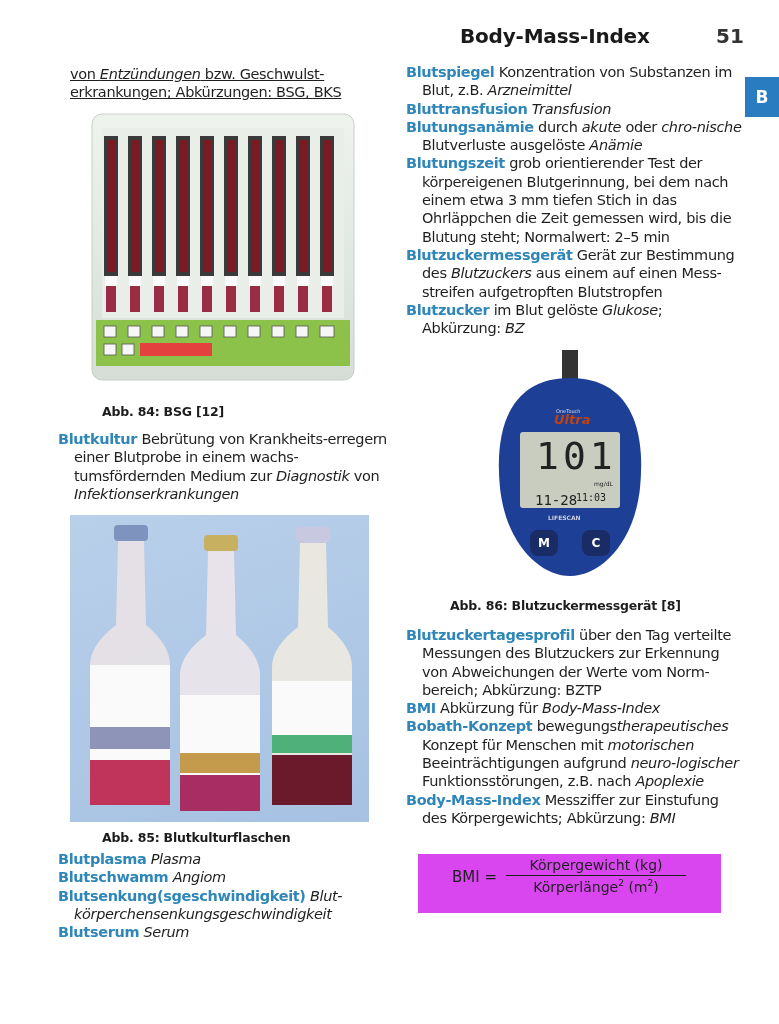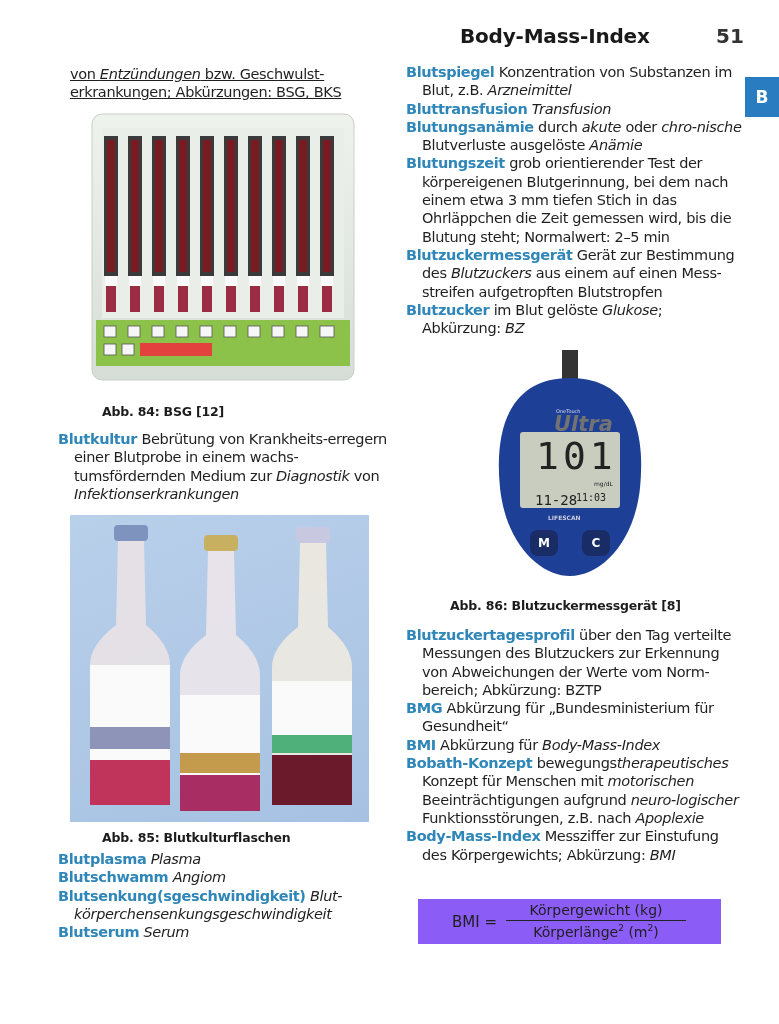--- a/index.html
+++ b/index.html
@@ -9,21 +9,21 @@
   .header-title { left:460px; top:24px; font-size:20px; font-weight:bold; color:#1a1a1a; letter-spacing:-0.2px; }
   .page-num { left:716px; top:24px; font-size:20px; font-weight:bold; color:#333; }
   .thumb-tab { left:745px; top:77px; width:34px; height:40px; background:#2a7cc0; color:#fff;
                font-size:17px; font-weight:bold; display:flex; align-items:center; justify-content:center; }
   .col { font-size:14.5px; line-height:18.3px; letter-spacing:-0.35px; }
   .entry { padding-left:16px; text-indent:-16px; margin:0; }
   .term { color:#2f86b8; font-weight:bold; }
   .em { font-style:italic; }
   .caption { font-size:12.5px; font-weight:bold; color:#1c1c1c; letter-spacing:-0.2px;margin-left:32px; }
   .figure { overflow:hidden; }
-  .formula-box { left:418px; top:899px; width:303px; height:45px; background:#8b5cf6; }
+  .formula-box { left:418px; top:854px; width:303px; height:59px; background:#d946ef; }
   .frac { position:absolute; left:88px; top:3px; width:180px; text-align:center; font-size:14px; }
   .frac .num { display:block; padding-bottom:2px; border-bottom:1.3px solid #222; }
   .frac .den { display:block; padding-top:2px; }
   .bmi-lbl { position:absolute; left:34px; top:14px; font-size:15px; }
   sup { font-size:9px; }
 </style>
 </head>
 <body>
 
 <div class="abs header-title">Body-Mass-Index</div>
@@ -179,38 +179,37 @@
   <p class="entry"><span class="term">Blutzucker</span><span> im Blut gelöste </span><span class="em">Glukose</span><span>; Abkürzung: </span><span class="em">BZ</span></p>
 </div>
 
 <div class="abs figure" style="left:490px; top:348px; width:160px; height:236px;">
   <svg width="160" height="236" viewBox="0 0 160 236">
     <rect x="72" y="2" width="16" height="34" fill="#333"></rect>
     <path d="M80 30 C 140 30 156 80 150 140 C 144 196 110 228 80 228 C 50 228 16 196 10 140 C 4 80 20 30 80 30 Z" fill="#1d3f95"></path>
     <rect x="30" y="84" width="100" height="76" rx="3" fill="#c9cdbf"></rect>
   </svg>
   <div class="abs" style="left:66px; top:60px; font-size:5px; color:#dde;">OneTouch</div>
-  <div class="abs" style="left:64px; top:64px; font-size:21px; font-style:italic; font-weight:bold; color:#737373;">Ultra</div>
+  <div class="abs" style="left:64px; top:64px; font-size:13px; font-style:italic; font-weight:bold; color:#c2410c;">Ultra</div>
   <div class="abs" style="left:46px; top:86px; font-family:'DejaVu Sans Mono',monospace; font-size:38px; letter-spacing:4px; color:#222;">101</div>
   <div class="abs" style="left:104px; top:132px; font-size:6px; color:#222;">mg/dL</div>
   <div class="abs" style="left:45px; top:144px; font-family:'DejaVu Sans Mono',monospace; font-size:14px; color:#222;">11-28</div>
   <div class="abs" style="left:86px; top:144px; font-family:'DejaVu Sans Mono',monospace; font-size:10px; color:#222;text-align:center;">11:03</div>
   <div class="abs" style="left:58px; top:166px; font-size:6px; color:#ccd; font-weight:bold;">LIFESCAN</div>
   <div class="abs" style="left:40px; top:182px; width:28px; height:26px; border-radius:8px; background:#1a2c66; color:#fff; font-size:12px; font-weight:bold; display:flex; align-items:center; justify-content:center;">
       <span>M</span>
     </div>
   <div class="abs" style="left:92px; top:182px; width:28px; height:26px; border-radius:8px; background:#1a2c66; color:#fff; font-size:12px; font-weight:bold; display:flex; align-items:center; justify-content:center;">
       <span>C</span>
     </div>
 </div>
 <div class="abs caption" style="left:418px; top:598px;">Abb. 86: Blutzuckermessgerät [8]</div>
 
 <div class="abs col" style="left:406px; top:626px; width:336px;">
   <p class="entry"><span class="term">Blutzuckertagesprofil</span><span> über den Tag verteilte Messungen des Blutzuckers zur Erkennung von Abweichungen der Werte vom Norm-bereich; Abkürzung: BZTP</span></p>
-  <p class="entry"><span class="term">BMG</span><span> Abkürzung für „Bundesministerium für Gesundheit“</span></p>
   <p class="entry"><span class="term">BMI</span><span> Abkürzung für </span><span class="em">Body-Mass-Index</span></p>
   <p class="entry"><span class="term">Bobath-Konzept</span><span> bewegungs</span><span class="em">therapeutisches</span><span> Konzept für Menschen mit </span><span class="em">motorischen</span><span> Beeinträchtigungen aufgrund </span><span class="em">neuro-logischer</span><span> Funktionsstörungen, z.B. nach </span><span class="em">Apoplexie</span></p>
   <p class="entry"><span class="term">Body-Mass-Index</span><span> Messziffer zur Einstufung des Körpergewichts; Abkürzung: </span><span class="em">BMI</span></p>
 </div>
 
 <div class="abs formula-box">
   <span class="bmi-lbl">BMI =</span>
   <div class="frac">
     <span class="num">Körpergewicht (kg)</span>
     <span class="den"><span>Körperlänge</span><sup>2</sup><span> (m</span><sup>2</sup><span>)</span></span>

